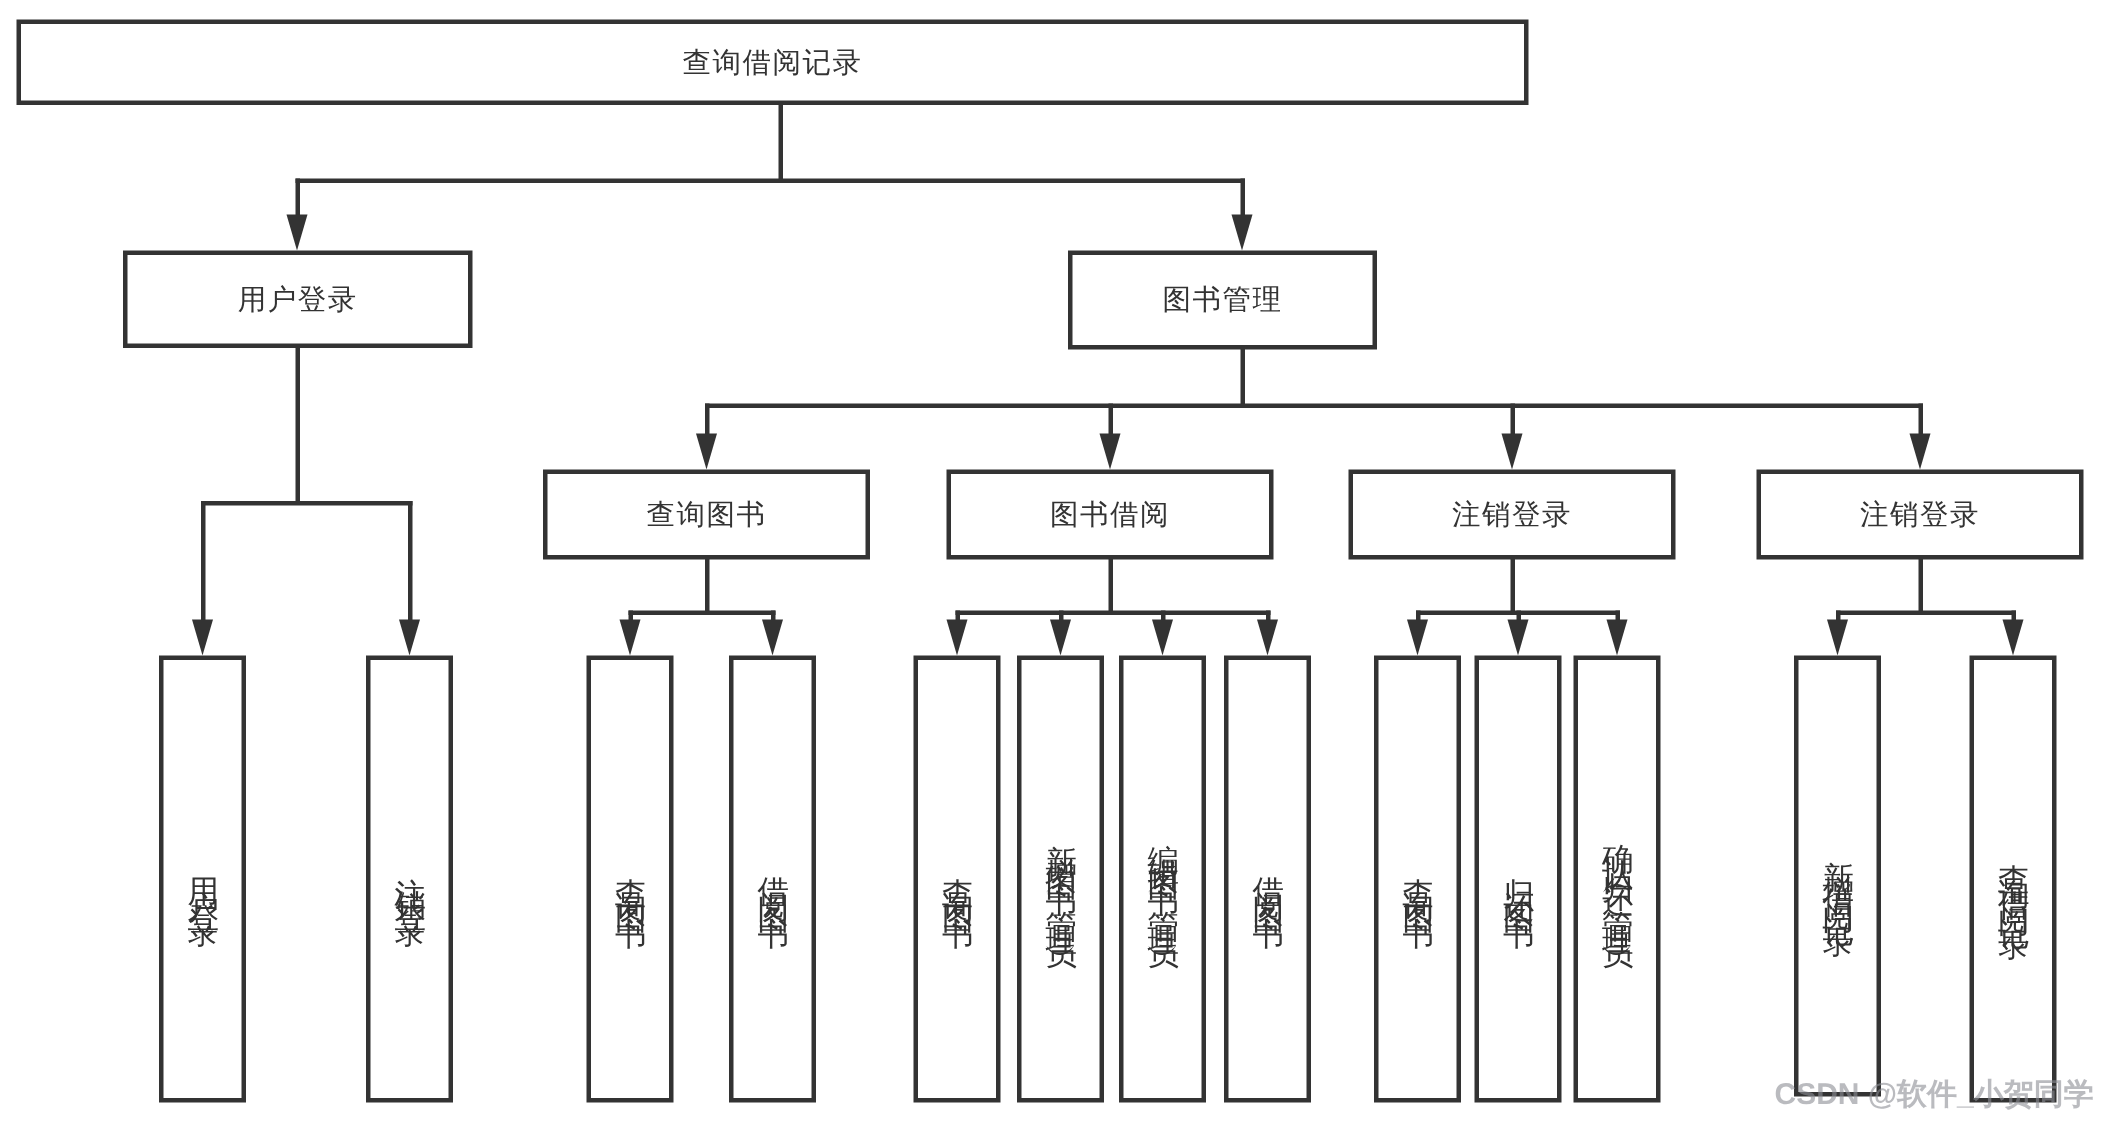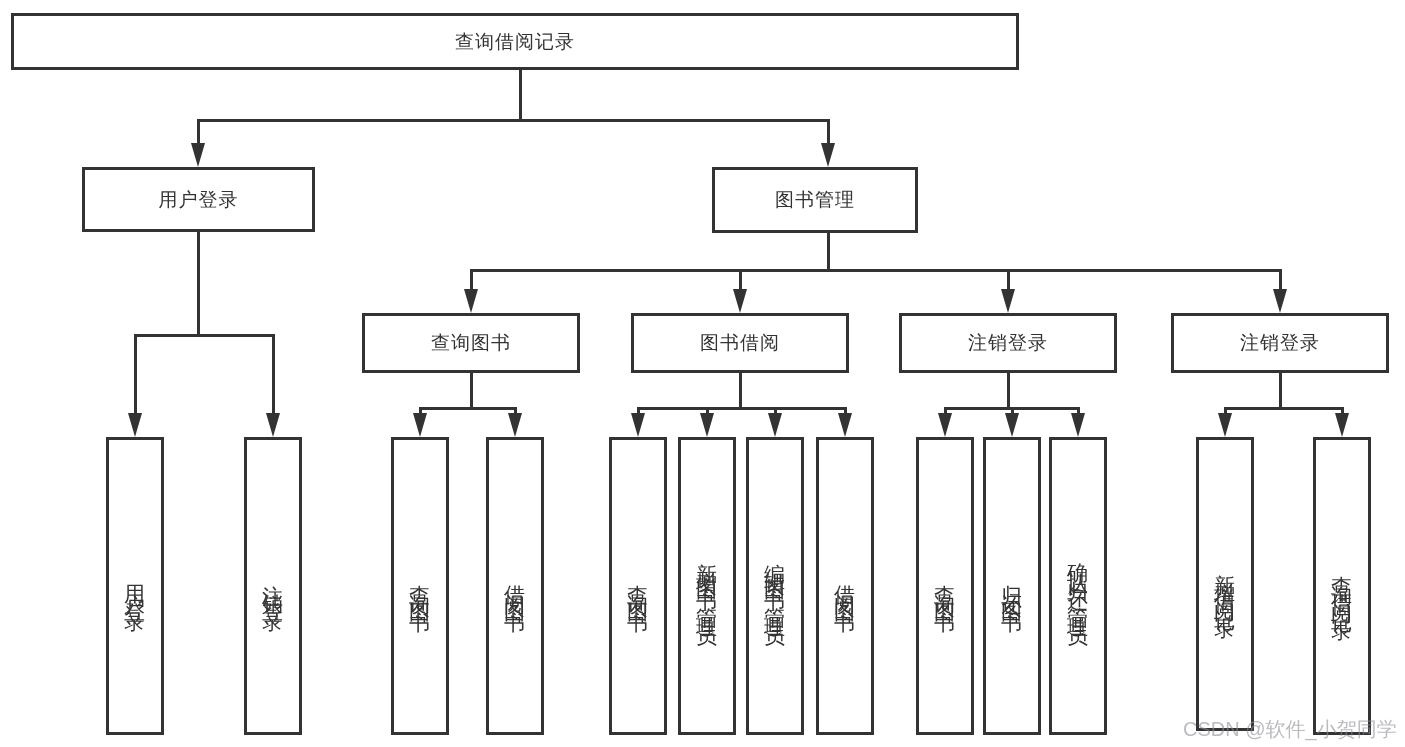--- a/index.html
+++ b/index.html
@@ -49,20 +49,21 @@
     border-right:7px solid transparent;
     border-top:24px solid var(--line);
   }
   .watermark{
     position:absolute;
     left:1183px;top:716px;
     font-size:20px;
     color:rgba(140,142,148,0.6);
     white-space:nowrap;
     z-index:5;
+    font-weight:bold;
   }
 </style>
 </head>
 <body>
 
 <div class="diagram">
 
   <div class="node" style="left:11px;top:13px;width:1008px;height:57px;">
     <span>查询借阅记录</span>
   </div>

